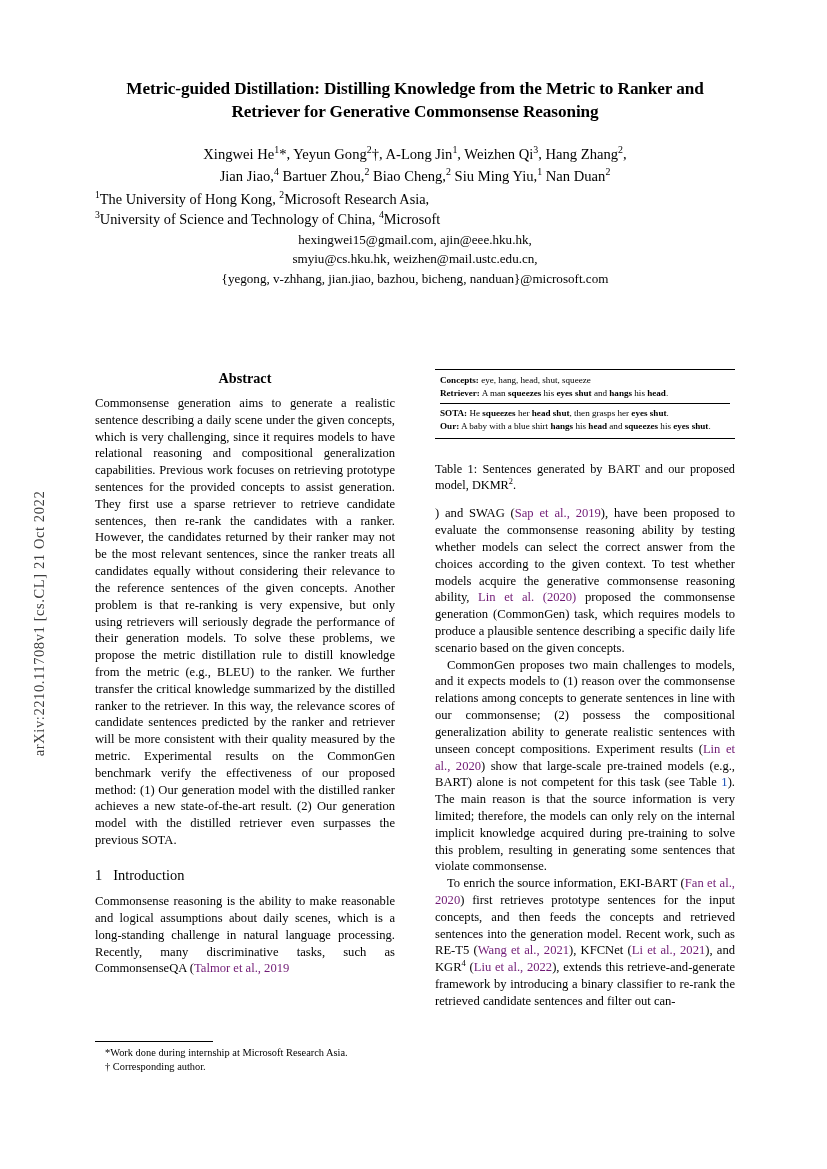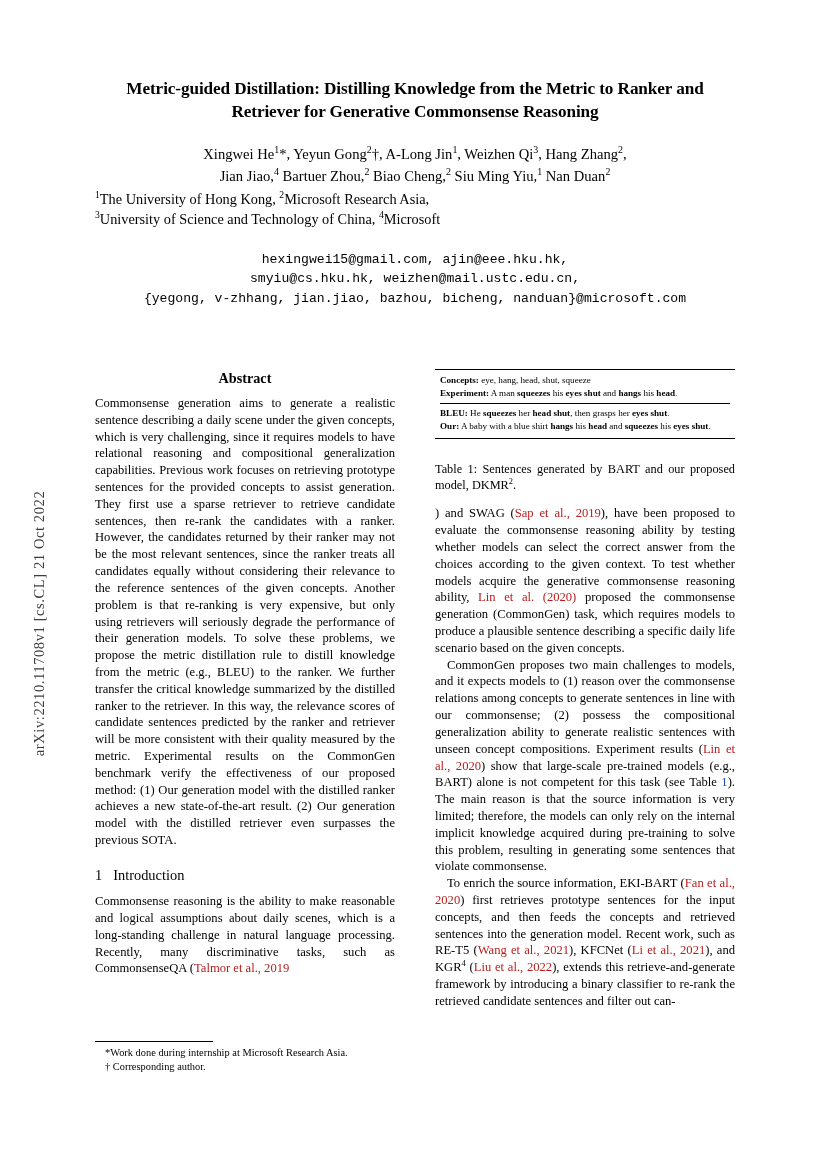--- a/index.html
+++ b/index.html
@@ -58,23 +58,23 @@
   }
   .authors .line { white-space: nowrap; }
   sup { font-size: 0.68em; vertical-align: super; line-height: 0; }
   .affil {
     margin-top: 1px;
     text-align: left;
     font-size: 14.3px;
     line-height: 1.42;
   }
   .emails {
-    margin-top: 20px;
-    text-align: center;
-    font-family: Liberation Mono, monospace;
+    margin-top: 0;
+    text-align: center;
+    font-family: Liberation Serif, serif;
     font-size: 13.1px;
     line-height: 1.5;
   }
   .columns {
     position: absolute;
     left: 95px;
     top: 369px;
     width: 640px;
     height: 760px;
   }
@@ -100,21 +100,21 @@
     text-align: left;
     margin: 17px 0 8px 0;
   }
   .sec-head-left .num { margin-right: 11px; }
   p.para {
     margin: 0;
     text-indent: 12px;
   }
   p.para.first { text-indent: 0; }
   p.para + p.para { margin-top: 0px; }
-  .cite { color: #b91c1c; }
+  .cite { color: #701a75; }
   .linkref { color: #1a51b5; }
   
   .table-box {
     border-top: 1.1px solid #000;
     border-bottom: 1.1px solid #000;
     padding: 4px 5px 5px 5px;
     font-size: 9.1px;
     line-height: 1.42;
   }
   .table-box .divider {
@@ -188,26 +188,26 @@
     </div>
 
     <div class="col col-right">
 
       <div class="table-box">
         <div>
           <span class="lbl">Concepts:</span>
           <span>eye, hang, head, shut, squeeze</span>
         </div>
         <div>
-          <span class="lbl">Experiment:</span>
+          <span class="lbl">Retriever:</span>
           <span>A man <span class="tbold">squeezes</span> his <span class="tbold">eyes</span> <span class="tbold">shut</span> and <span class="tbold">hangs</span> his <span class="tbold">head</span>.</span>
         </div>
         <div class="divider"></div>
         <div>
-          <span class="lbl">BLEU:</span>
+          <span class="lbl">SOTA:</span>
           <span>He <span class="tbold">squeezes</span> her <span class="tbold">head</span> <span class="tbold">shut</span>, then grasps her <span class="tbold">eyes</span> <span class="tbold">shut</span>.</span>
         </div>
         <div>
           <span class="lbl">Our:</span>
           <span>A baby with a blue shirt <span class="tbold">hangs</span> his <span class="tbold">head</span> and <span class="tbold">squeezes</span> his <span class="tbold">eyes</span> <span class="tbold">shut</span>.</span>
         </div>
       </div>
 
       <div class="table-caption">Table 1:  Sentences generated by BART and our proposed model, DKMR<sup>2</sup>.</div>
 

